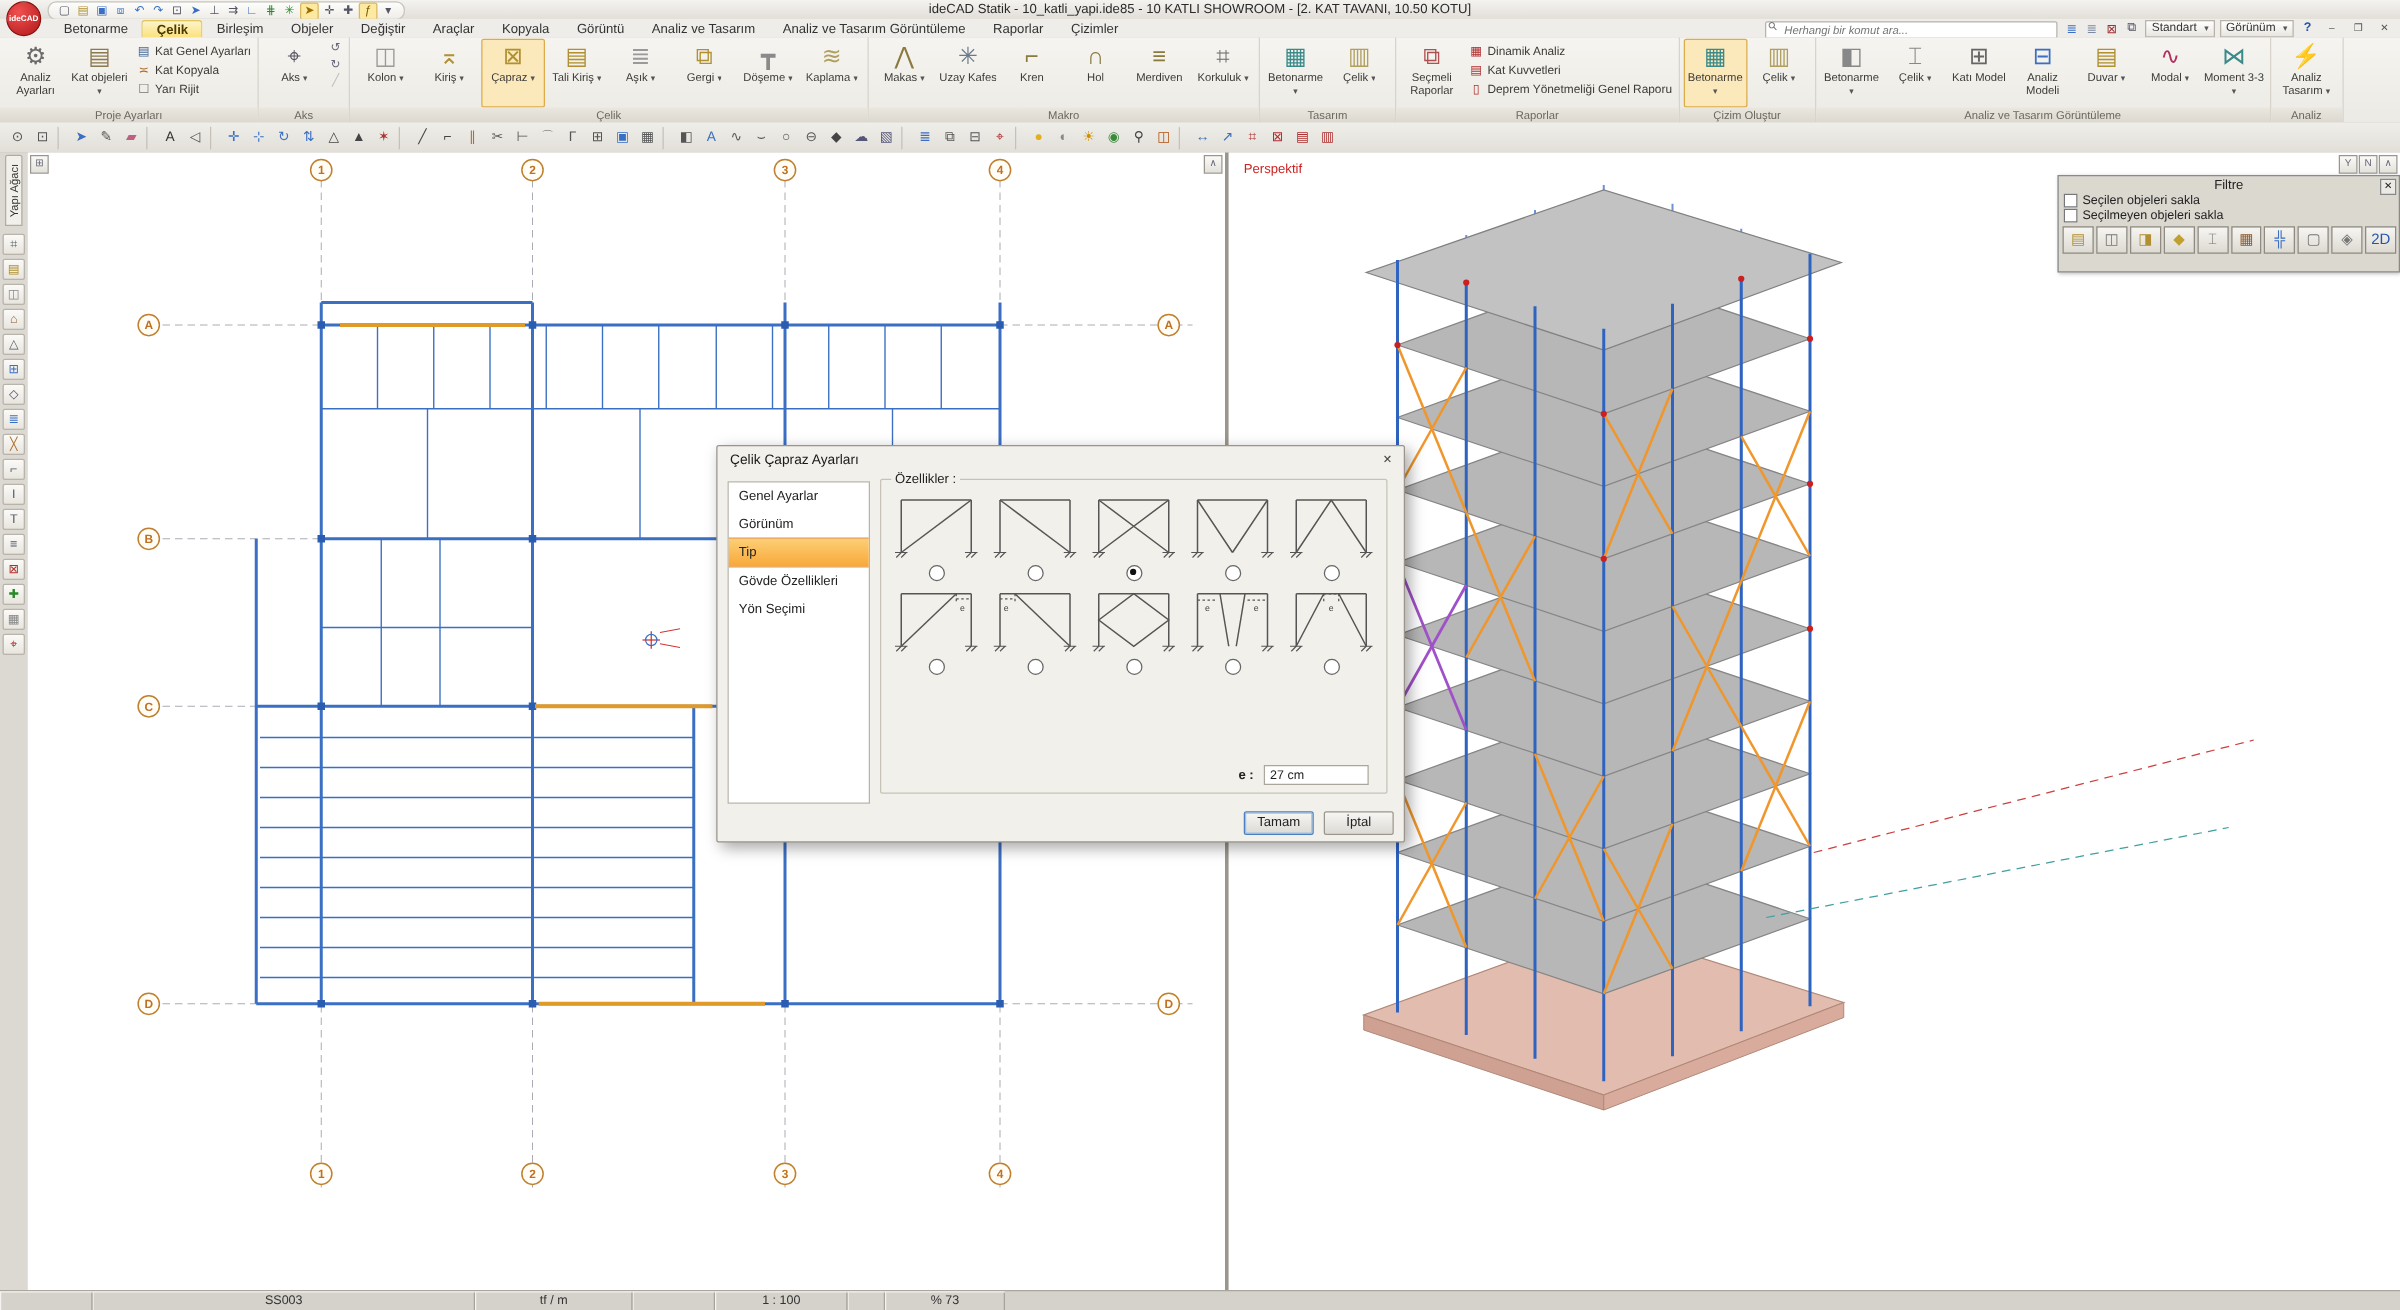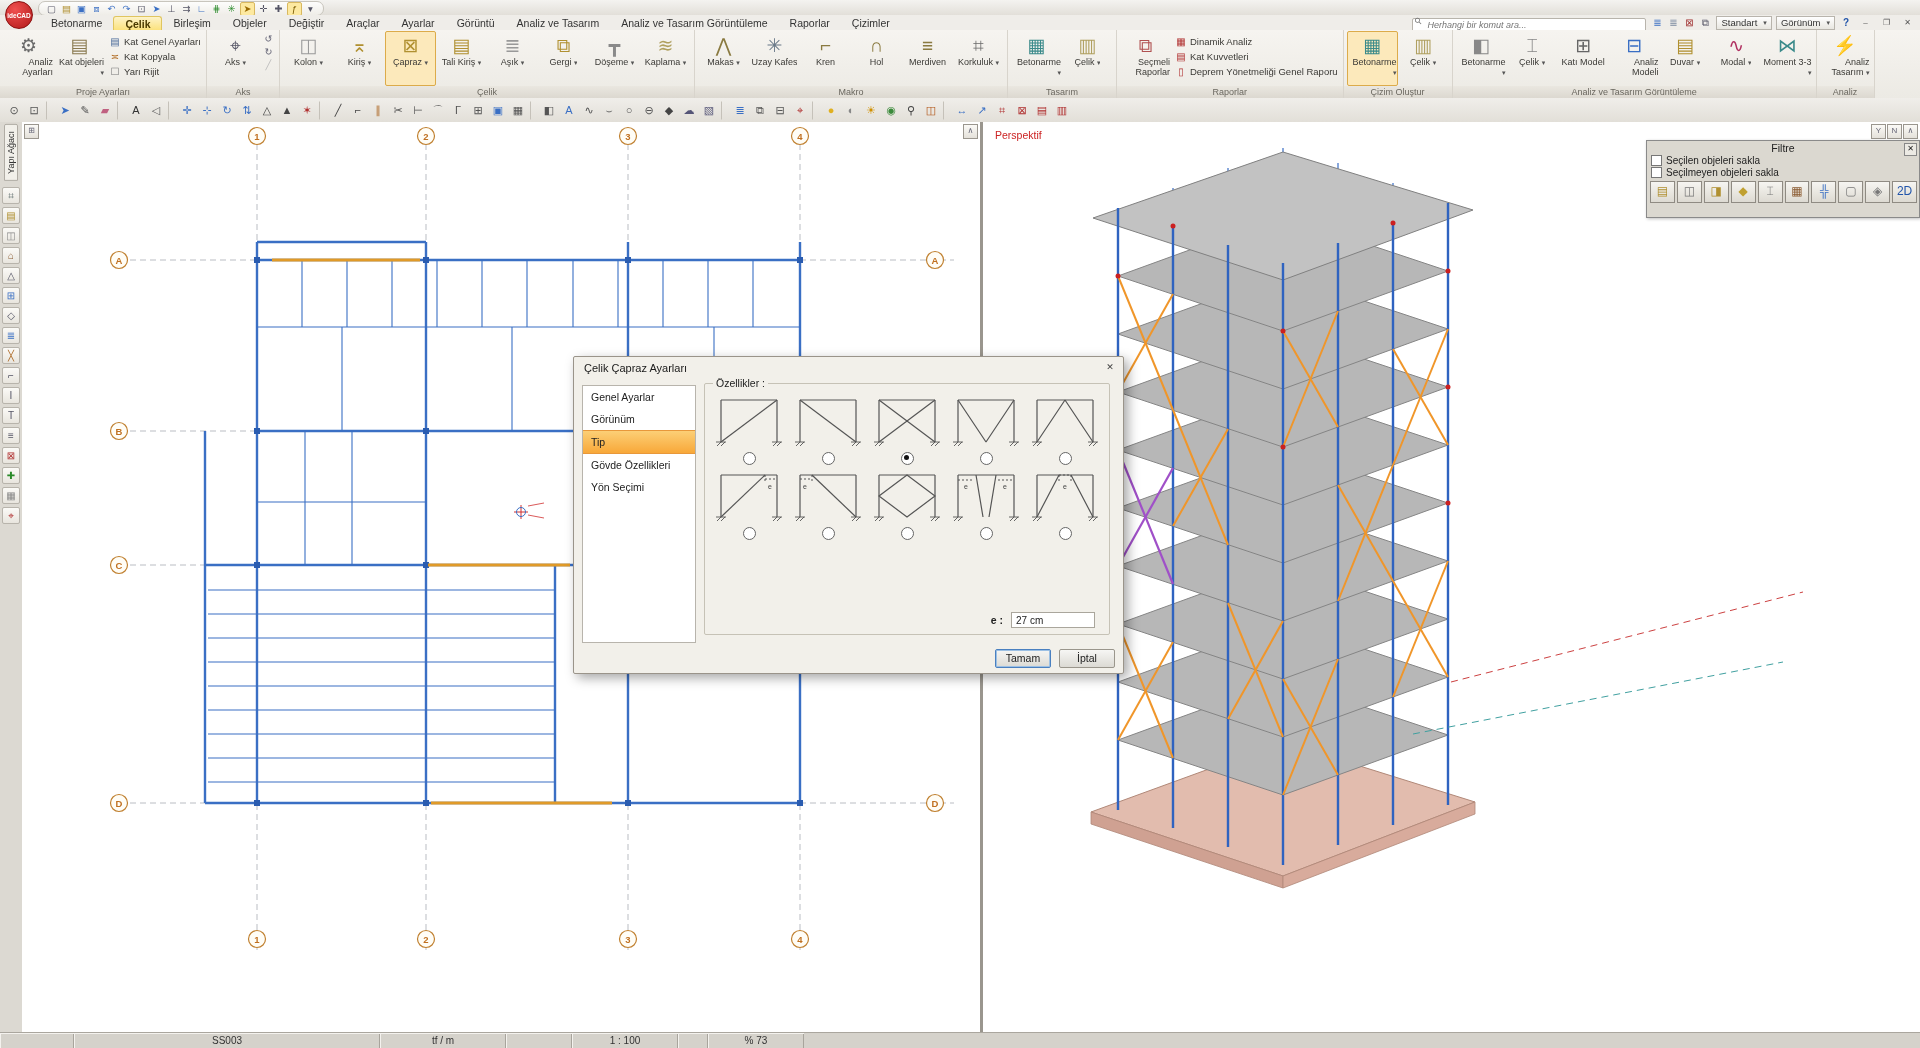--- a/index.html
+++ b/index.html
@@ -23,21 +23,21 @@
   .combo{display:flex;align-items:center;border:1px solid #b8b4ac;background:linear-gradient(#fff,#e8e6e0);height:12px;font-size:9.5px;padding:0 4px;gap:6px;color:#333;}
   .winbtn{width:15px;height:11px;font-size:8px;line-height:11px;text-align:center;color:#555;border:1px solid transparent;}
   
   #ribbon{position:absolute;left:0;top:30px;width:1920px;height:68px;background:linear-gradient(#f6f4f0,#eceae4);border-bottom:1px solid #c9c5bd;display:flex;align-items:stretch;}
   .rgroup{display:flex;flex-direction:column;border-right:1px solid #d8d4cc;}
   .rrow{flex:1;display:flex;align-items:stretch;padding:1px 3px 0;}
   .rbigs{display:flex;}
   .rbig{width:49px;display:flex;flex-direction:column;align-items:center;padding-top:2px;border-radius:2px;border:1px solid transparent;}
   .rbig.ract{background:#fce9bb;border-color:#dcab4a;}
   .ric{font-size:19px;line-height:24px;height:24px;color:#777;}
-  .rlb{font-size:9px;line-height:9.5px;text-align:right;color:#3b3a36;height:21px;overflow:hidden;}
+  .rlb{font-size:9px;line-height:9.5px;text-align:center;color:#3b3a36;height:21px;overflow:hidden;}
   .dda{font-size:7px;color:#555;}
   .rsmalls{display:flex;flex-direction:column;justify-content:flex-start;gap:1px;padding:3px 2px 0 4px;}
   .rsmall{display:flex;align-items:center;gap:3px;height:14px;}
   .sic{font-size:10px;width:12px;text-align:center;}
   .slb{font-size:9.5px;color:#3b3a36;white-space:nowrap;}
   .rgt{height:12px;font-size:9px;color:#6a675f;text-align:center;line-height:12px;background:linear-gradient(#eae7e0,#dcd8d0);}
   .aks-side{display:flex;flex-direction:column;gap:1px;padding:2px 1px;}
   .aks-side .qic{color:#667;}
   .qic.dim{color:#bbb;}
   
@@ -115,32 +115,33 @@
         <span class="qic cglyph">⇉</span>
         <span class="qic cglyph" style="color: rgb(58, 111, 196);">∟</span>
         <span class="qic cglyph" style="color: rgb(42, 138, 42);">⋕</span>
         <span class="qic cglyph" style="color: rgb(42, 138, 42);">✳</span>
         <span class="qic cglyph qact" style="color: rgb(154, 106, 0);">➤</span>
         <span class="qic cglyph">✛</span>
         <span class="qic cglyph">✚</span>
         <span class="qic cglyph qact" style="color: rgb(122, 90, 0);">ƒ</span>
         <span class="qic cglyph">▾</span>
       </div>
+    <div id="win-title">ideCAD Statik - 10_katli_yapi.ide85 - 10 KATLI SHOWROOM - [2. KAT TAVANI, 10.50 KOTU]</div>
   </div>
 
   <div id="tabrow">
     <div id="tabs">
 
     <div class="tab">Betonarme</div>
         <div class="tab active">Çelik</div>
         <div class="tab">Birleşim</div>
         <div class="tab">Objeler</div>
         <div class="tab">Değiştir</div>
         <div class="tab">Araçlar</div>
-        <div class="tab">Ayarlar</div>
+        <div class="tab">Kopyala</div>
         <div class="tab">Görüntü</div>
         <div class="tab">Analiz ve Tasarım</div>
         <div class="tab">Analiz ve Tasarım Görüntüleme</div>
         <div class="tab">Raporlar</div>
         <div class="tab">Çizimler</div>
       </div>
     <div id="tr-right">
       <span style="position:relative;display:inline-block;">
         <span id="search-mag">⚲</span>
         <input id="cmd-search" placeholder="Herhangi bir komut ara..." style="">

